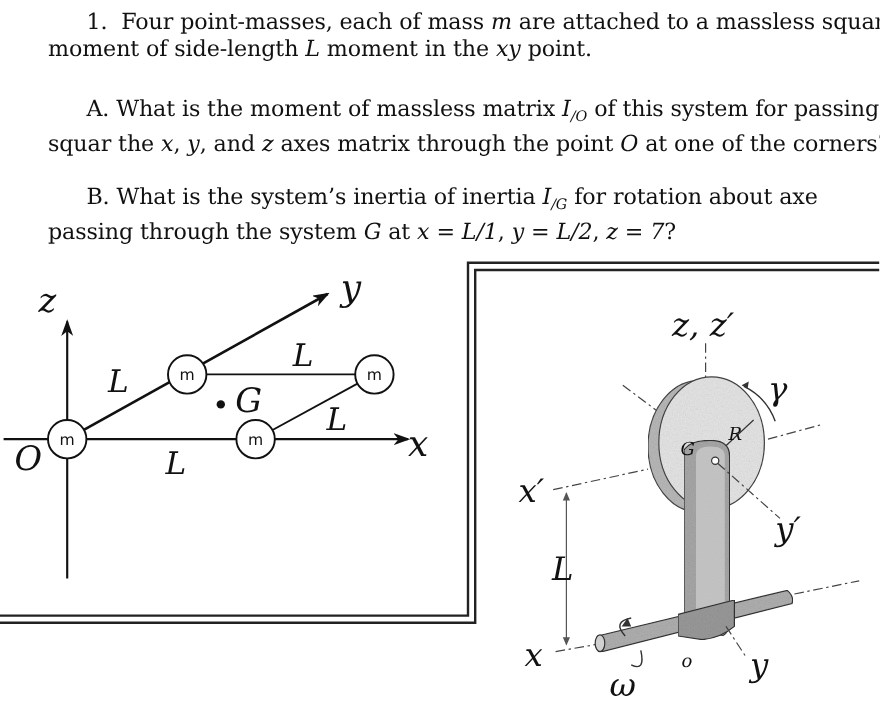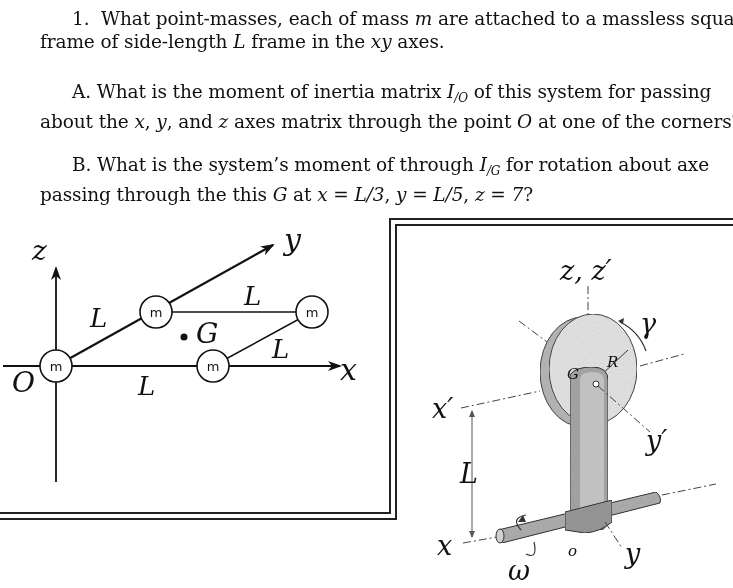--- a/index.html
+++ b/index.html
@@ -11,32 +11,32 @@
   .math { font-style: italic; }
   .sub { font-size: 12px; vertical-align: -4px; font-style: italic; }
   svg { position: absolute; left: 0; top: 0; }
   .lbl { font-family: "DejaVu Serif", "Liberation Serif", serif; font-style: italic; fill: #111; }
   .mlbl { font-family: "DejaVu Sans", "Liberation Sans", sans-serif; font-size: 13px; fill: #111; }
 </style>
 </head>
 <body>
 
 <div class="para" style="top:7px;">
-  <span class="ind"></span><span>1.</span>&nbsp; <span>What point-masses, each of mass </span><span class="math">m</span><span> are attached to a massless squar</span><br>
-  <span>frame of side-length </span><span class="math">L</span><span> frame in the </span><span class="math">xy</span><span> axes.</span>
+  <span class="ind"></span><span>1.</span>&nbsp; <span>Four point-masses, each of mass </span><span class="math">m</span><span> are attached to a massless squar</span><br>
+  <span>moment of side-length </span><span class="math">L</span><span> moment in the </span><span class="math">xy</span><span> point.</span>
 </div>
 
 <div class="para" style="top:80px;">
-  <span class="ind"></span><span>A.</span> <span>What is the moment of inertia matrix </span><span class="math">I</span><span class="sub">/O</span><span> of this system for passing</span><br>
-  <span>about the </span><span class="math">x</span><span>, </span><span class="math">y</span><span>, and </span><span class="math">z</span><span> axes matrix through the point </span><span class="math">O</span><span> at one of the corners?</span>
+  <span class="ind"></span><span>A.</span> <span>What is the moment of massless matrix </span><span class="math">I</span><span class="sub">/O</span><span> of this system for passing</span><br>
+  <span>squar the </span><span class="math">x</span><span>, </span><span class="math">y</span><span>, and </span><span class="math">z</span><span> axes matrix through the point </span><span class="math">O</span><span> at one of the corners?</span>
 </div>
 
 <div class="para" style="top:153px;">
-  <span class="ind"></span><span>B.</span> <span>What is the system’s moment of through </span><span class="math">I</span><span class="sub">/G</span><span> for rotation about axe</span><br>
-  <span>passing through the this </span><span class="math">G</span><span> at </span><span class="math">x = L/3</span><span>, </span><span class="math">y = L/5</span><span>, </span><span class="math">z = 7</span><span>?</span>
+  <span class="ind"></span><span>B.</span> <span>What is the system’s inertia of inertia </span><span class="math">I</span><span class="sub">/G</span><span> for rotation about axe</span><br>
+  <span>passing through the system </span><span class="math">G</span><span> at </span><span class="math">x = L/1</span><span>, </span><span class="math">y = L/2</span><span>, </span><span class="math">z = 7</span><span>?</span>
 </div>
 
 <svg width="733" height="588" viewBox="0 0 733 588">
   <defs>
     <marker id="arr" markerWidth="14" markerHeight="10" refX="12" refY="5" orient="auto" markerUnits="userSpaceOnUse">
       <path d="M0,0 L14,5 L0,10 L4,5 Z" fill="#111"></path>
     </marker>
     <filter id="grain" x="0" y="0" width="100%" height="100%">
       <feTurbulence type="fractalNoise" baseFrequency="0.9" numOctaves="2" seed="3" result="n"></feTurbulence>
       <feColorMatrix type="saturate" values="0"></feColorMatrix>

